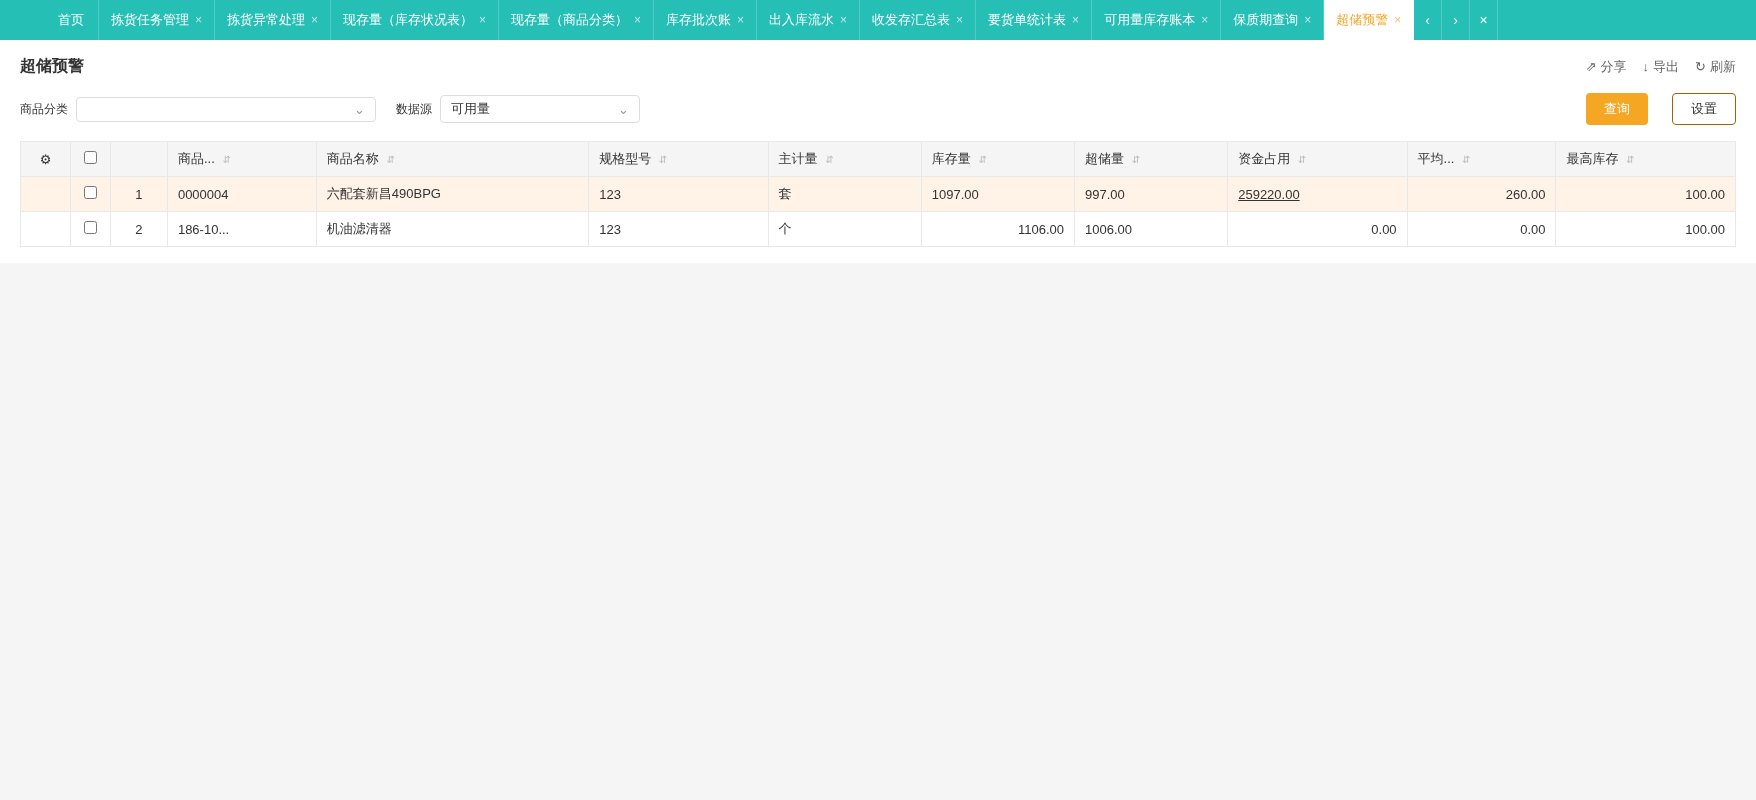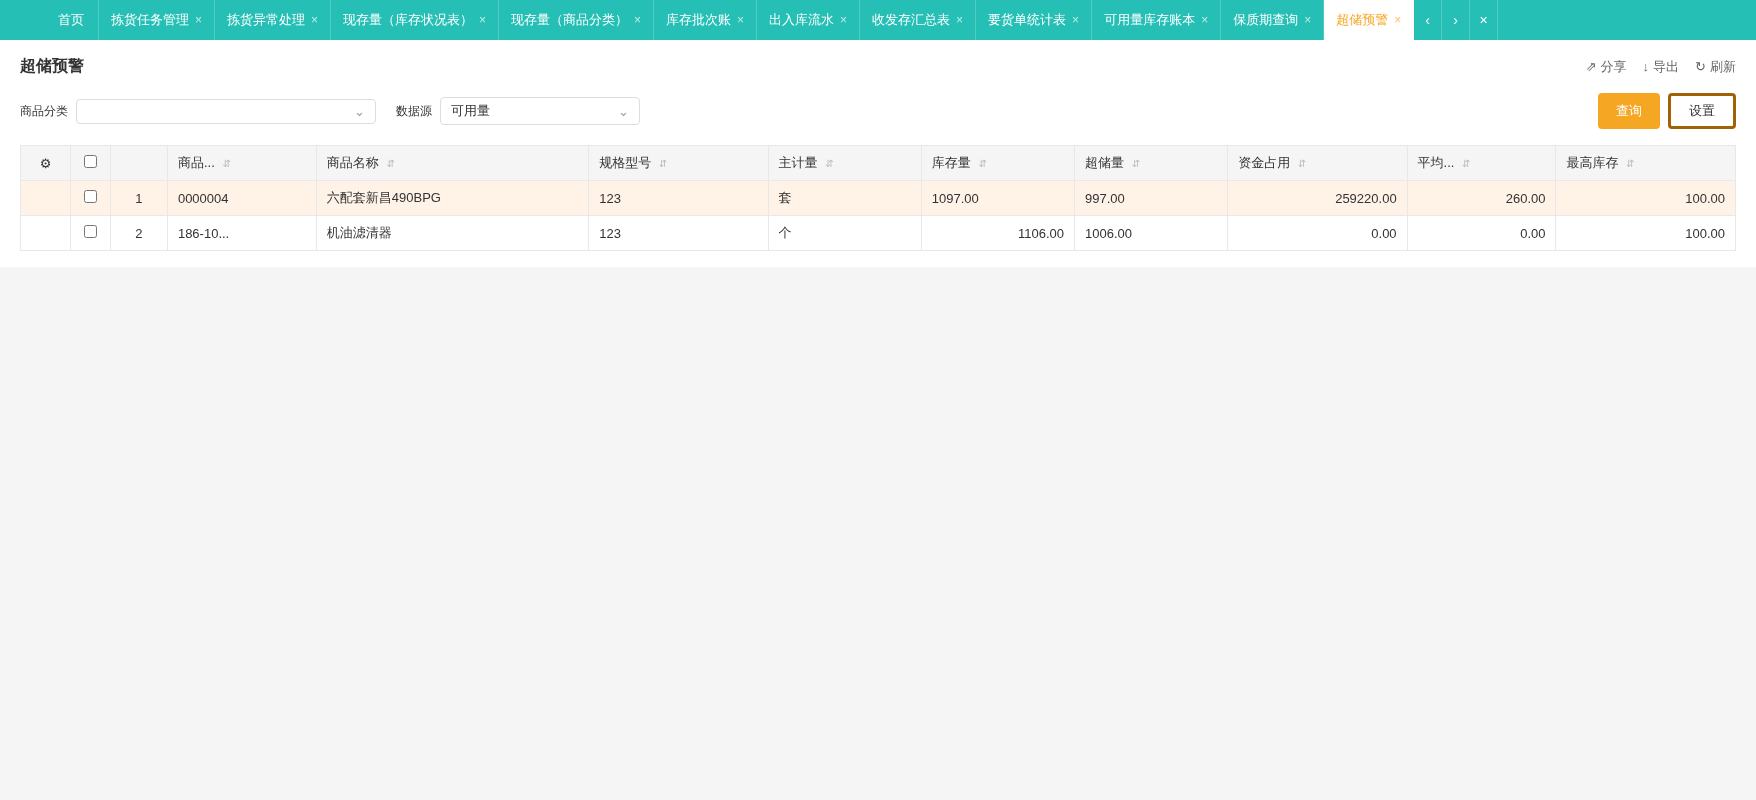--- a/index.html
+++ b/index.html
@@ -119,35 +119,35 @@
       font-size: 13px;
       color: #333;
     }
     .filter-select .arrow { color: #999; margin-left: 8px; }
     .filter-select-wide { min-width: 300px; }
 
     
     .action-buttons {
       margin-left: auto;
       display: flex;
-      gap: 8px;
+      gap: 24px;
     }
     .btn-query {
       background: #f5a623;
       color: #fff;
       border: none;
       border-radius: 4px;
       padding: 6px 18px;
       cursor: pointer;
       font-size: 13px;
     }
     .btn-setting {
       background: #fff;
       color: #333;
-      border: 3px solid #a16207;
+      border: 1px solid #a16207;
       border-radius: 4px;
       padding: 6px 18px;
       cursor: pointer;
       font-size: 13px;
     }
 
     
     .data-table {
       width: 100%;
       border-collapse: collapse;
@@ -342,21 +342,21 @@
     <td style="text-align:center;">
       <input type="checkbox" style="">
     </td>
     <td style="text-align:center;">1</td>
     <td>0000004</td>
     <td>六配套新昌490BPG</td>
     <td>123</td>
     <td>套</td>
     <td style="">1097.00</td>
     <td style="text-align:left;">997.00</td>
-    <td style="text-align:right;">259220.00</td>
+    <td style="text-align:left;text-decoration:underline;">259220.00</td>
     <td style="text-align:right;">260.00</td>
     <td style="text-align:right;">100.00</td>
   </tr>
         <tr>
     <td style="text-align:center;"></td>
     <td style="text-align:center;">
       <input type="checkbox" style="">
     </td>
     <td style="text-align:center;">2</td>
     <td>186-10...</td>

